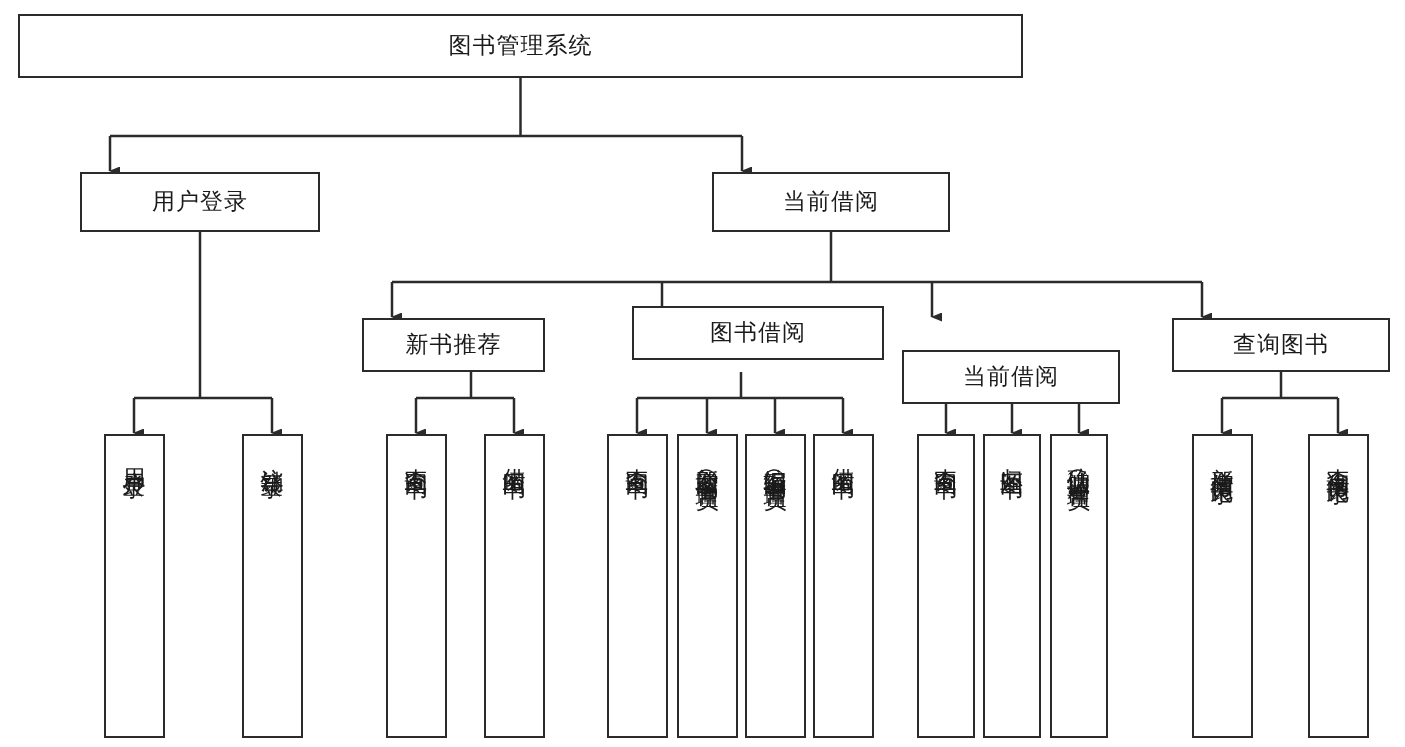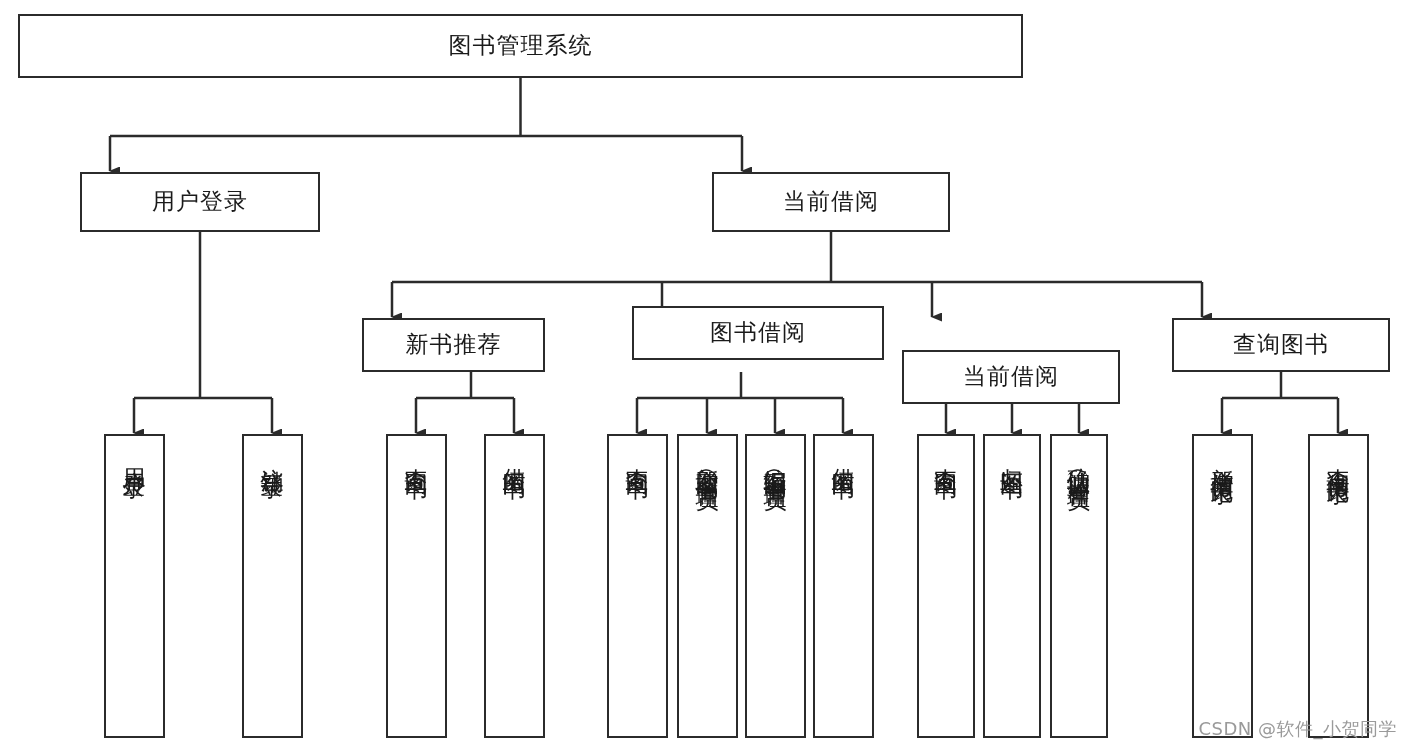--- a/index.html
+++ b/index.html
@@ -177,15 +177,14 @@
         <span class="node-label">确认归还（管理员）</span>
       </div>
       <div class="node vert" id="node-l-addrec" style="left: 1192px; top: 434px; width: 61px; height: 304px;">
         <span class="node-label">新增借阅记录</span>
       </div>
       <div class="node vert" id="node-l-qrec" style="left: 1308px; top: 434px; width: 61px; height: 304px;">
         <span class="node-label">查询借阅记录</span>
       </div>
     </div>
 
-  <div id="watermark">CSDN @软件_小贺同学</div>
 
 </div>
 
 </body></html>

